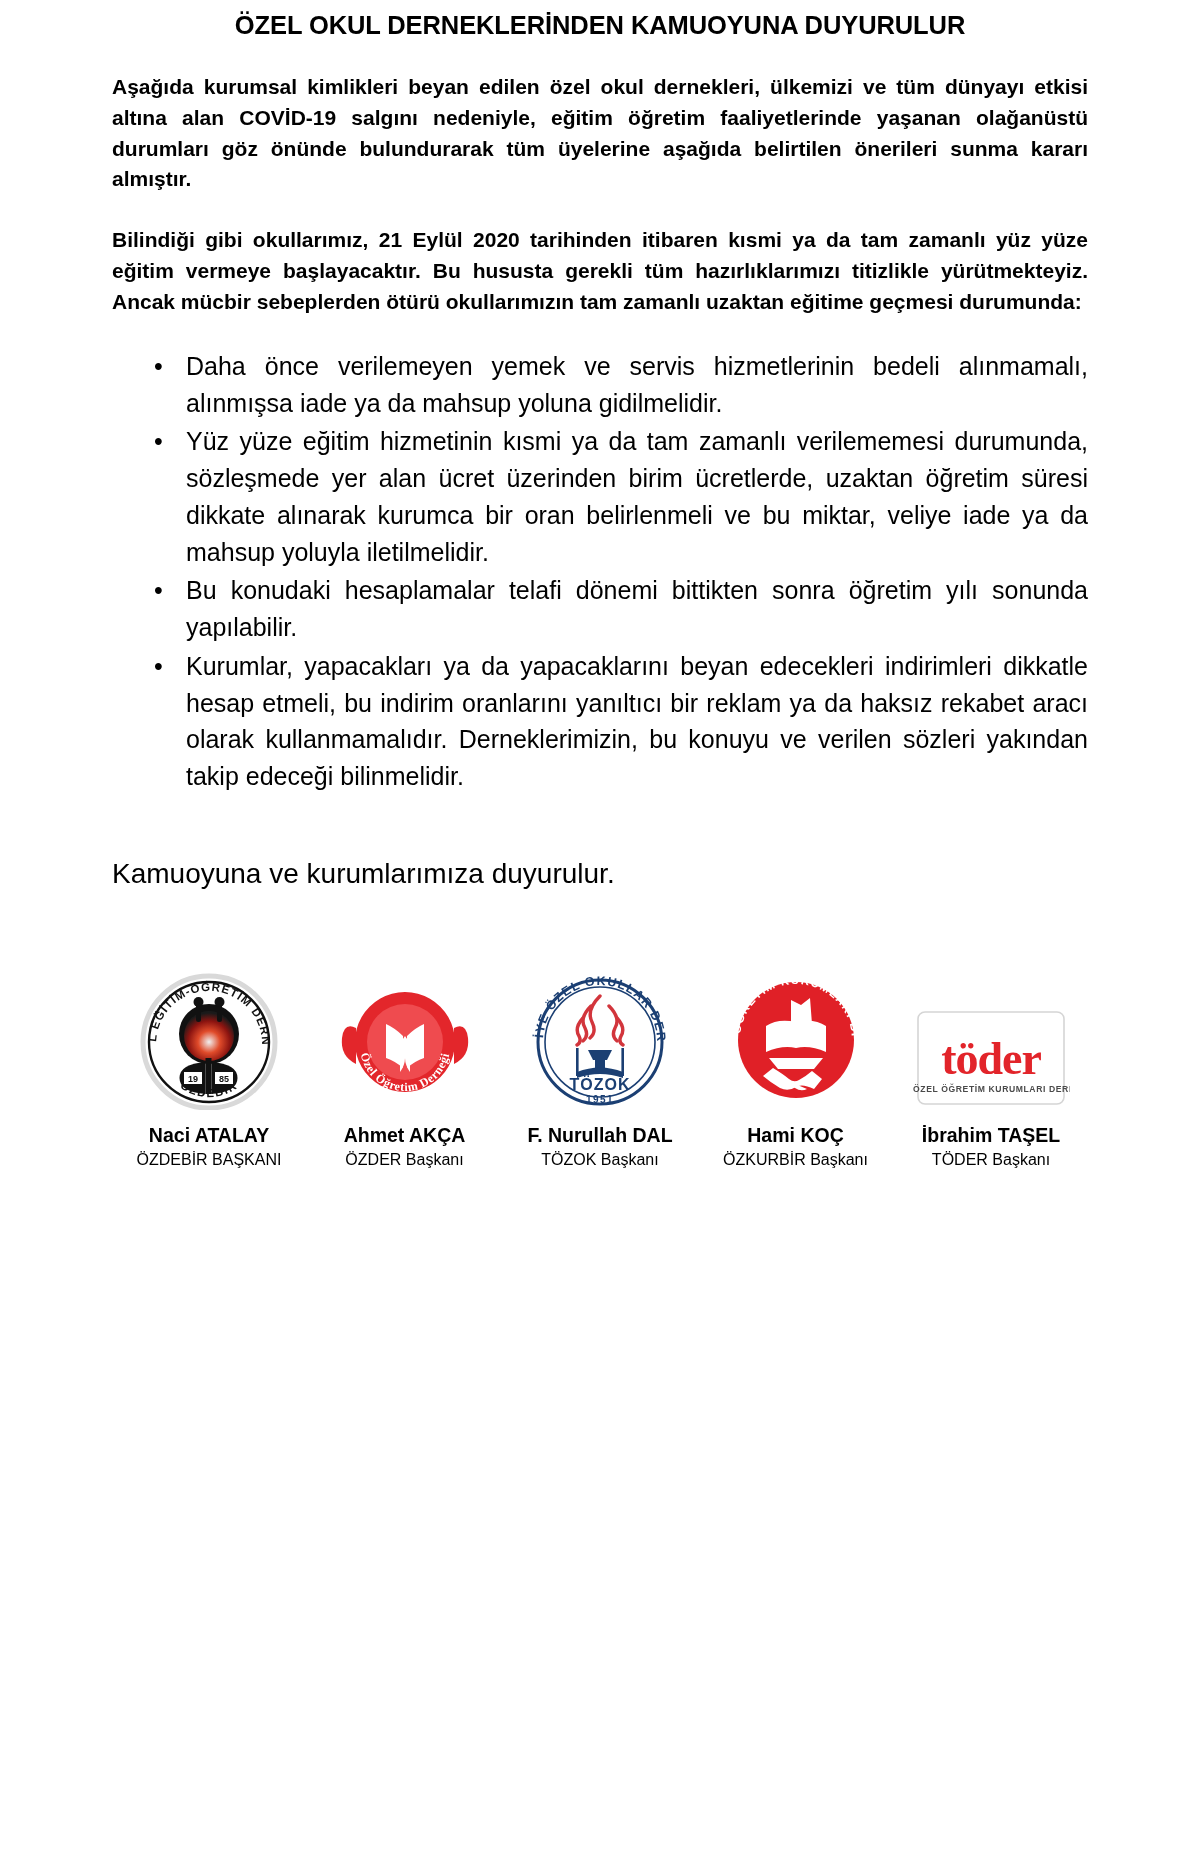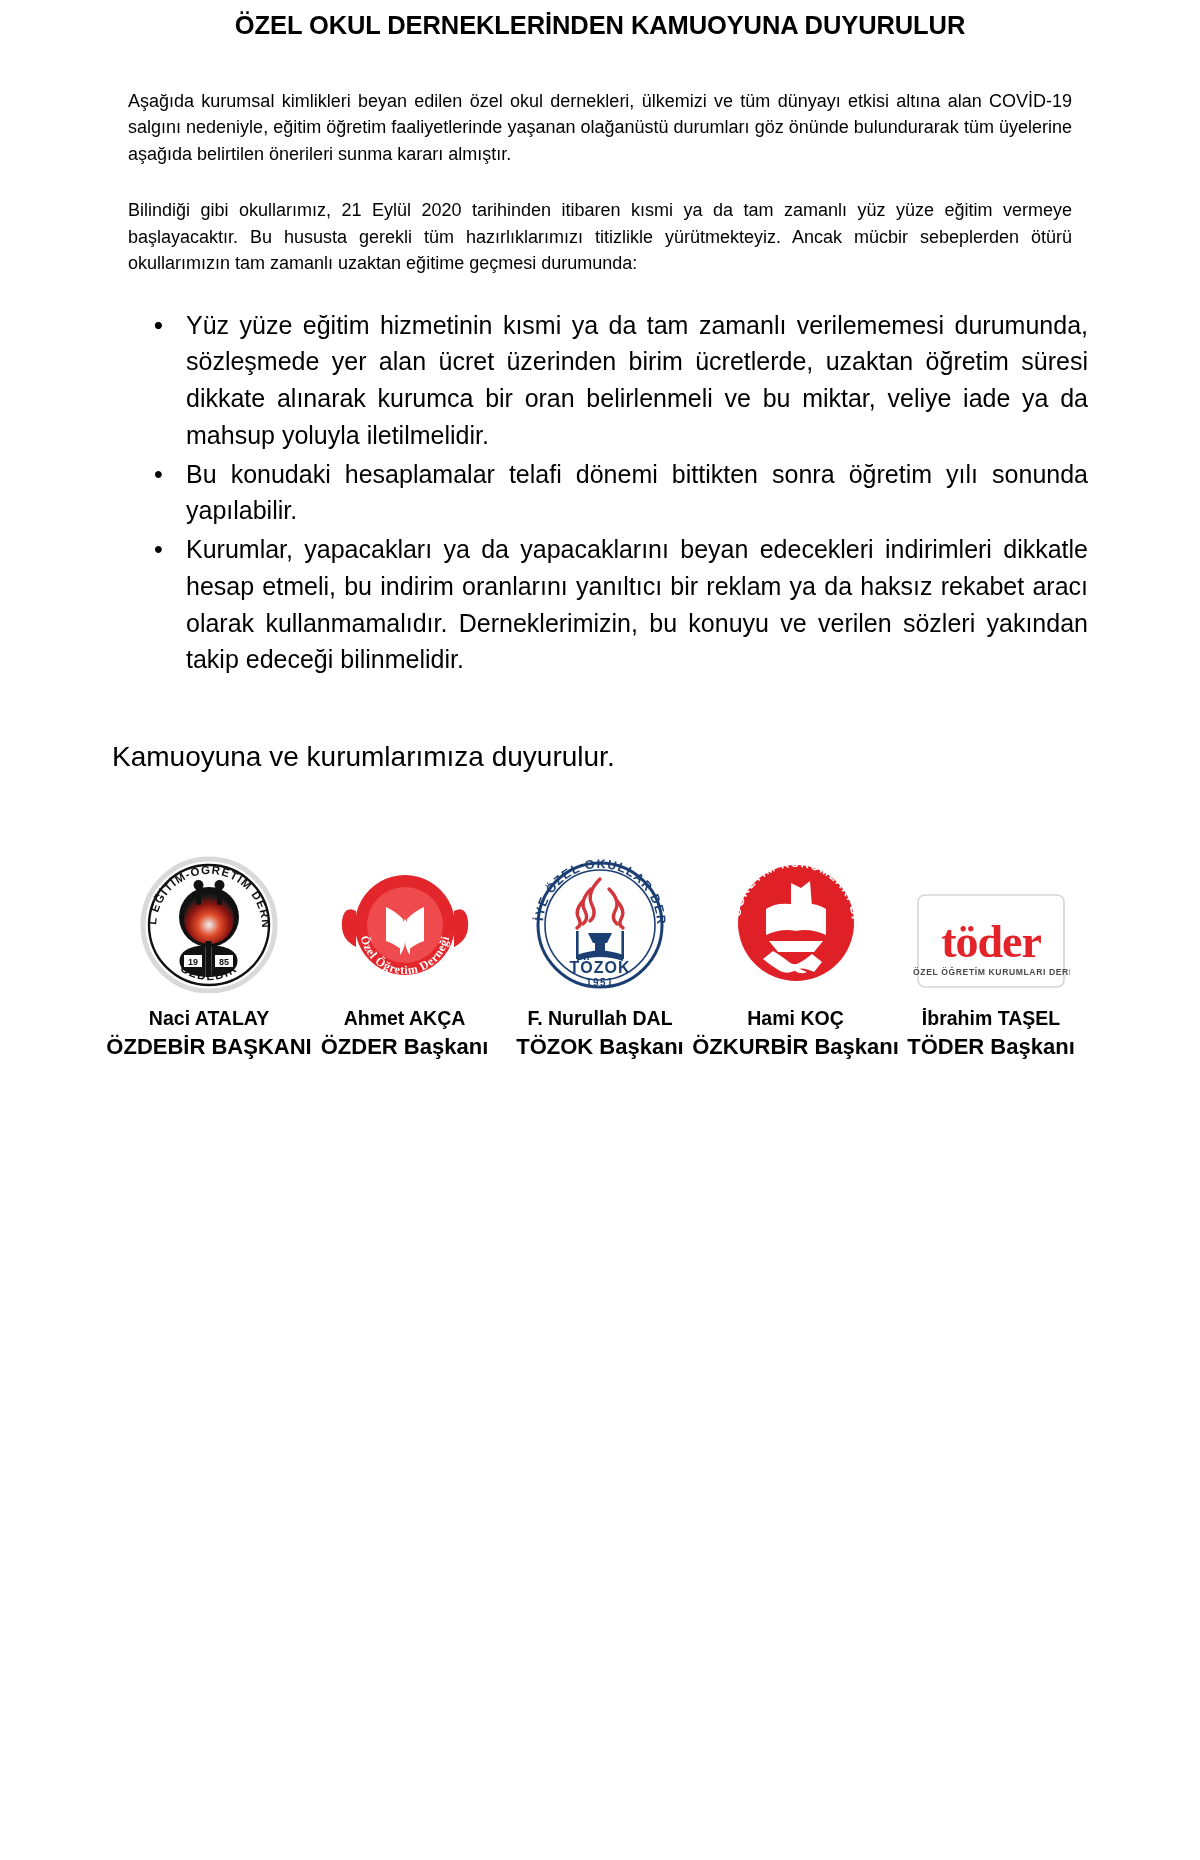--- a/index.html
+++ b/index.html
@@ -30,25 +30,26 @@
     text-align: center;
     font-size: 25.5px;
     font-weight: bold;
     letter-spacing: -0.1px;
     margin: 10px 0 0 0;
     line-height: 1.25;
   }
 
   
   .para {
-    font-size: 18px;
+    font-size: 21px;
     line-height: 1.47;
     text-align: justify;
     text-justify: inter-word;
-    margin: 16px;
+    margin: 0;
+    font-weight: bold;
   }
   .para + .para { margin-top: 30px; }
 
   .gap-lg { height: 30px; }
   .gap-md { height: 26px; }
 
   
   .bullets {
     list-style: none;
     margin: 30px 0 0 0;
@@ -100,22 +101,22 @@
     align-items: flex-end;
     justify-content: center;
   }
   .sig-name {
     font-size: 19.5px;
     font-weight: bold;
     margin-top: 14px;
     white-space: nowrap;
   }
   .sig-role {
-    font-size: 22px;
-    font-weight: bold;
+    font-size: 16px;
+    font-weight: normal;
     margin-top: 4px;
     text-align: center;
     white-space: nowrap;
   }
 </style>
 </head>
 <body>
 
 <div class="page">
 
@@ -123,20 +124,21 @@
 
   <div class="gap-lg"></div>
 
   <p class="para">Aşağıda kurumsal kimlikleri beyan edilen özel okul dernekleri, ülkemizi ve tüm dünyayı etkisi altına alan COVİD-19 salgını nedeniyle, eğitim öğretim faaliyetlerinde yaşanan olağanüstü durumları göz önünde bulundurarak tüm üyelerine aşağıda belirtilen önerileri sunma kararı almıştır.</p>
 
   <p class="para">Bilindiği gibi okullarımız, 21 Eylül 2020 tarihinden itibaren kısmi ya da tam zamanlı yüz yüze eğitim vermeye başlayacaktır. Bu hususta gerekli tüm hazırlıklarımızı titizlikle yürütmekteyiz. Ancak mücbir sebeplerden ötürü okullarımızın tam zamanlı uzaktan eğitime geçmesi durumunda:</p>
 
   <ul class="bullets">
     <li>
       <span class="bullet-glyph">•</span>
+      <span>Daha önce verilemeyen yemek ve servis hizmetlerinin bedeli alınmamalı, alınmışsa iade ya da mahsup yoluna gidilmelidir.</span>
     </li>
     <li>
       <span class="bullet-glyph">•</span>
       <span>Yüz yüze eğitim hizmetinin kısmi ya da tam zamanlı verilememesi durumunda, sözleşmede yer alan ücret üzerinden birim ücretlerde, uzaktan öğretim süresi dikkate alınarak kurumca bir oran belirlenmeli ve bu miktar, veliye iade ya da mahsup yoluyla iletilmelidir.</span>
     </li>
     <li>
       <span class="bullet-glyph">•</span>
       <span>Bu konudaki hesaplamalar telafi dönemi bittikten sonra öğretim yılı sonunda yapılabilir.</span>
     </li>
     <li>

